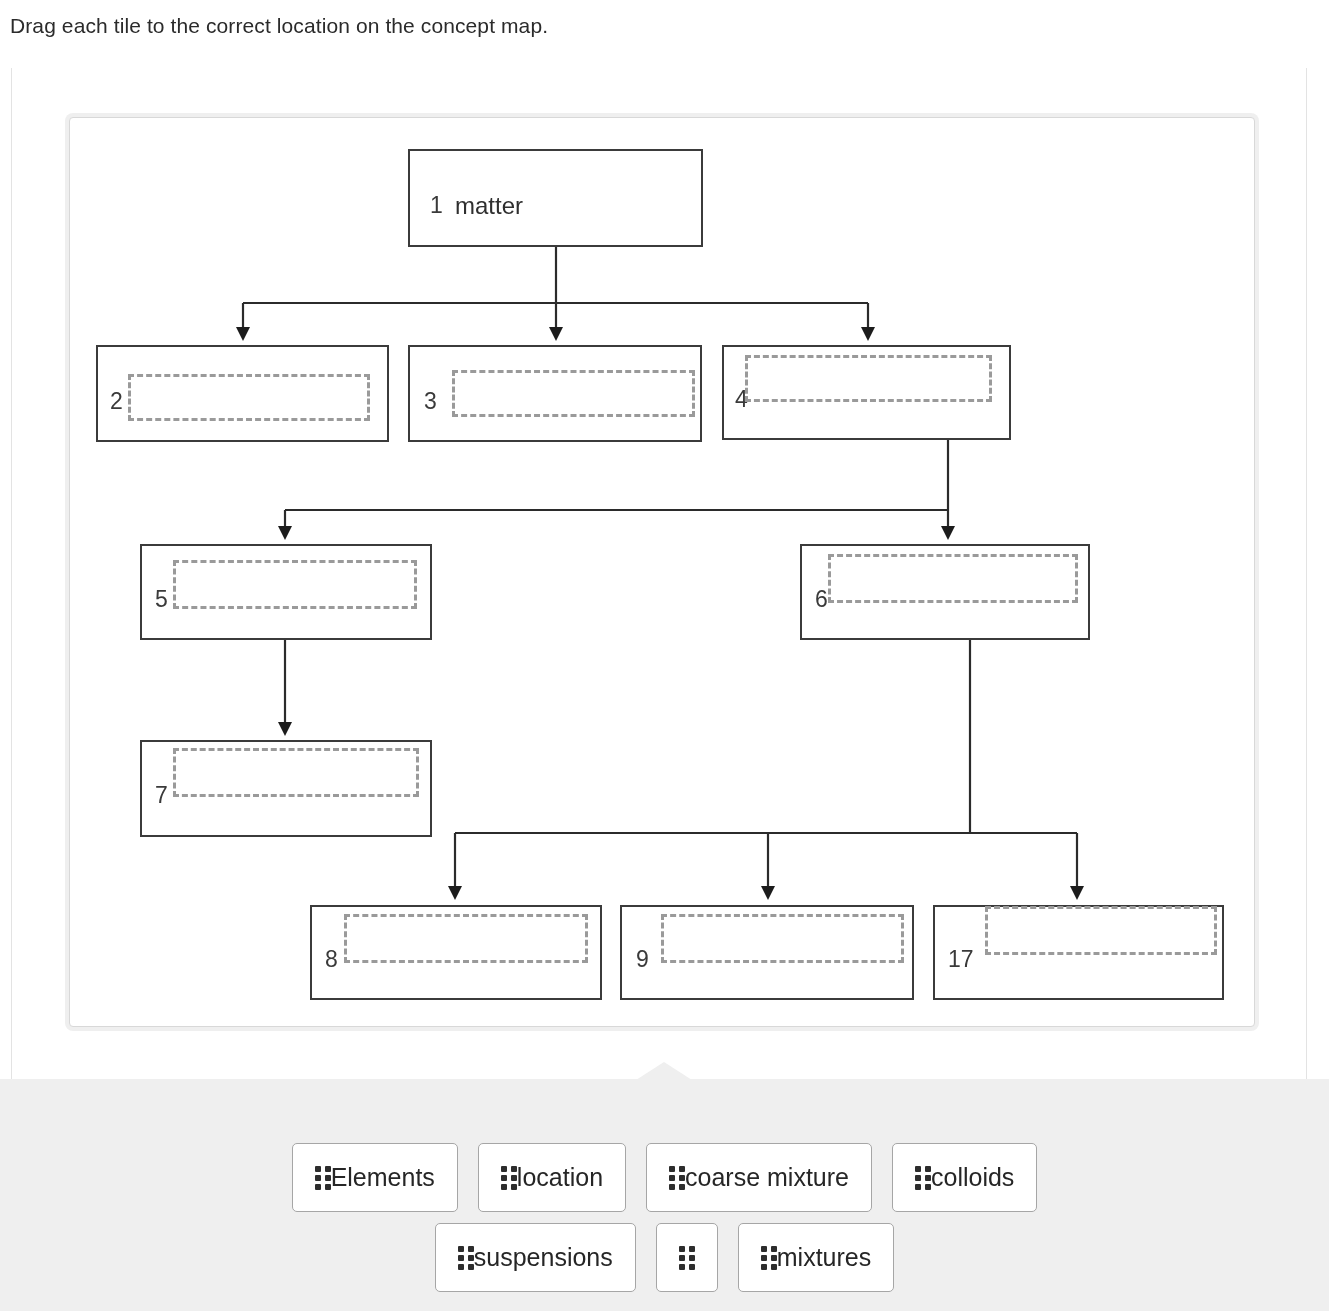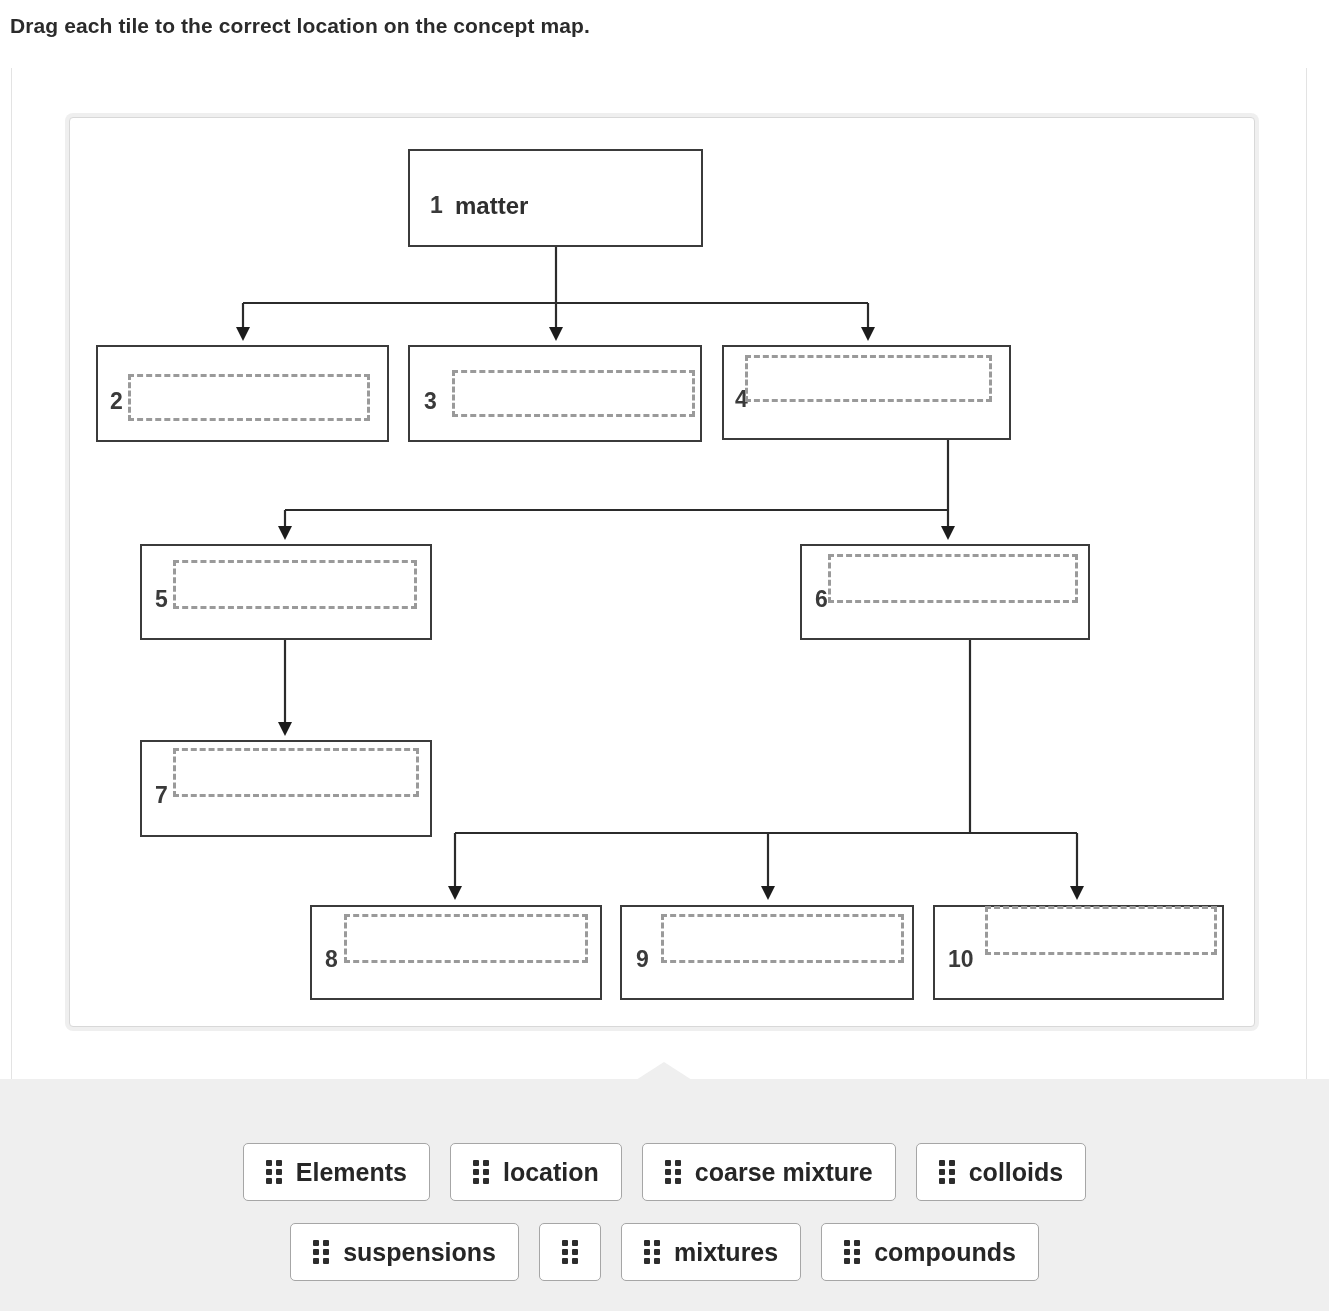--- a/index.html
+++ b/index.html
@@ -7,21 +7,20 @@
     margin: 0; padding: 0;
     background: #ffffff;
     font-family: "Liberation Sans", sans-serif;
   }
   #page {
     position: relative;
     width: 1329px;
     height: 1311px;
     background: #ffffff;
     overflow: hidden;
-    font-weight: bold;
   }
 
   
   .prompt {
     position: absolute;
     left: 10px;
     top: 14px;
     font-size: 21px;
     color: #2b2b2b;
     letter-spacing: .1px;
@@ -109,22 +108,21 @@
     display: flex;
     justify-content: center;
     align-items: center;
     gap: 20px;
   }
   .tile-row.r1 { top: 64px; }
   .tile-row.r2 { top: 144px; align-items: center; }
   .tile {
     display: inline-flex;
     align-items: center;
-    gap: 14px;
-    height: 58px;
+    height: 69px;
     padding: 0 22px;
     background: #ffffff;
     border: 1px solid #a6a6a6;
     border-radius: 5px;
     font-size: 25px;
     color: #262626;
     cursor: grab;
     white-space: nowrap;
   }
   .grip {
@@ -222,21 +220,21 @@
     <span class="num" style="left:13px; top:41px;">8</span>
     <div class="dropzone" style="left:32px; top:7px; width:244px; height:49px;"></div>
   </div>
 
   <div class="node" style="left:620px; top:905px; width:294px; height:95px;">
     <span class="num" style="left:14px; top:41px;">9</span>
     <div class="dropzone" style="left:39px; top:7px; width:243px; height:49px;"></div>
   </div>
 
   <div class="node" style="left:933px; top:905px; width:291px; height:95px;">
-    <span class="num" style="left:13px; top:41px;">10</span>
+    <span class="num" style="left:13px; top:41px;">17</span>
     <div class="dropzone" style="left:50px; top:-1px; width:232px; height:49px;"></div>
   </div>
 
   <div class="tray">
     <div class="tray-notch"></div>
 
     <div class="tile-row r1">
       <div class="tile">
         <span class="grip">
             <i></i>
@@ -309,27 +307,16 @@
         <span class="grip">
             <i></i>
             <i></i>
             <i></i>
             <i></i>
             <i></i>
             <i></i>
           </span>
         <span>mixtures</span>
       </div>
-      <div class="tile">
-        <span class="grip">
-            <i></i>
-            <i></i>
-            <i></i>
-            <i></i>
-            <i></i>
-            <i></i>
-          </span>
-        <span>compounds</span>
-      </div>
     </div>
   </div>
 
 </div>
 
 </body></html>

